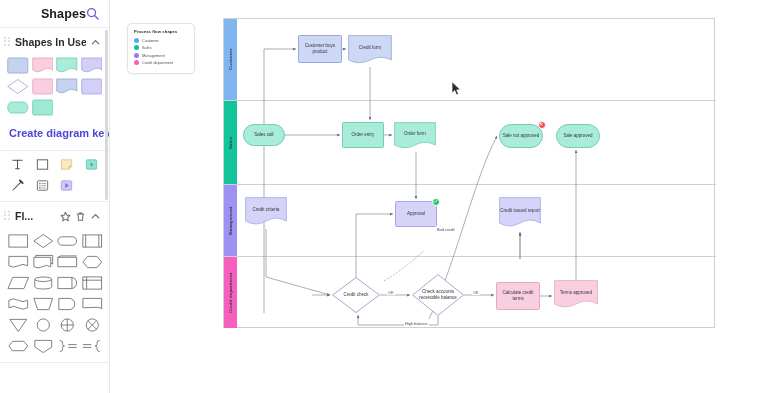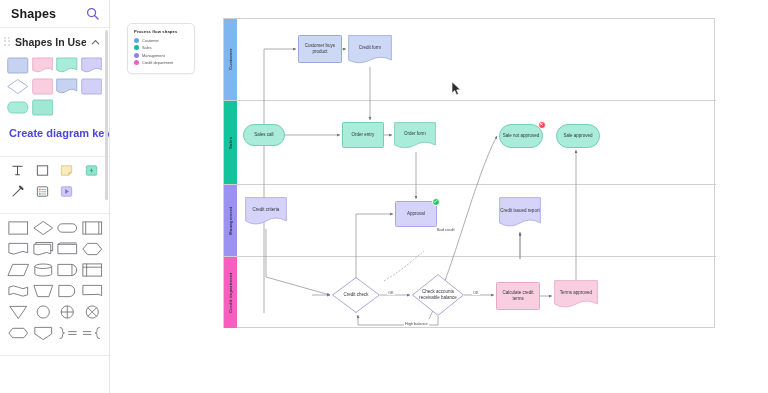--- a/index.html
+++ b/index.html
@@ -11,28 +11,28 @@
   .app { position: relative; width: 768px; height: 393px; display: flex; }
 
   
   .panel {
     width: 110px; height: 393px; background: #fff;
     border-right: 1px solid #e6e6e8; position: relative;
     overflow: hidden; flex: 0 0 110px;
   }
   .panel-header {
     height: 28px; display: flex; align-items: center;
-    justify-content: space-between; padding: 0 10px 0 11px;
+    justify-content: flex-end; padding: 0 10px 0 11px;
     border-bottom: 1px solid #ececee;
   }
   .panel-title { font-size: 12.5px; font-weight: bold; color: #1a1a1a; letter-spacing: .1px; }
   .search-icon { width: 13px; height: 13px; color: #6b5cd6; }
   .search-icon svg { display: block; }
 
-  .section { border-bottom: 1px solid #ececee; padding-bottom: 9px; }
+  .section { border-bottom: 1px solid #ececee; padding-bottom: 3px; }
   .section-head {
     height: 22px; display: flex; align-items: center; gap: 4px;
     padding: 0 8px 0 4px; margin-top: 3px;
   }
   .grip { width: 7px; height: 11px; display: grid;
           grid-template-columns: 2px 2px; grid-template-rows: repeat(3, 2px);
           gap: 1.5px 2px; opacity: .35; flex: 0 0 auto; }
   .grip i { background: #8a8a92; border-radius: 50%; display:block; width:2px; height:2px;}
   .sec-title { font-size: 10.5px; font-weight: bold; color: #2a2a2e; flex: 1 1 auto;
                white-space: nowrap; overflow: hidden; }
@@ -248,20 +248,46 @@
         <div class="tool">
           <svg width="15" height="15" viewBox="0 0 16 16">
               <rect x="2.5" y="3" width="11" height="10" rx="1" fill="#cfcbf6" stroke="#a6a0e4" stroke-width=".9"></rect>
               <polygon points="6.6,5.4 10.6,8 6.6,10.6" fill="#7b73d8"></polygon>
             </svg>
         </div>
       </div>
     </div>
 
     <div class="section">
+      <div class="section-head">
+        <span class="grip">
+            <i></i>
+            <i></i>
+            <i></i>
+            <i></i>
+            <i></i>
+            <i></i>
+          </span>
+        <span class="sec-title">Fl...</span>
+        <span class="sec-ico">
+          <svg viewBox="0 0 12 12" fill="none" stroke="currentColor" stroke-width="1.1" stroke-linejoin="round">
+              <polygon points="6,1.3 7.5,4.5 10.9,4.9 8.4,7.2 9.1,10.6 6,8.9 2.9,10.6 3.6,7.2 1.1,4.9 4.5,4.5"></polygon>
+            </svg>
+        </span>
+        <span class="sec-ico">
+          <svg viewBox="0 0 12 12" fill="none" stroke="currentColor" stroke-width="1.1" stroke-linecap="round">
+              <path d="M2.4 3.2h7.2M4.8 3.2V2.1h2.4v1.1M3.3 3.2l.5 7h4.4l.5-7"></path>
+            </svg>
+        </span>
+        <span class="sec-ico">
+          <svg viewBox="0 0 12 12" fill="none" stroke="currentColor" stroke-width="1.3" stroke-linecap="round">
+              <polyline points="2.5,7.5 6,4 9.5,7.5"></polyline>
+            </svg>
+        </span>
+      </div>
 
       <div class="shape-grid">
         <div class="shp">
             <svg viewBox="0 0 24 18">
               <rect x="2" y="2.5" width="20" height="13" fill="#fff" stroke="#6a6a72" stroke-width=".9"></rect>
             </svg>
           </div>
         <div class="shp">
             <svg viewBox="0 0 24 18">
               <polygon points="12,2 22,9 12,16 2,9" fill="#fff" stroke="#6a6a72" stroke-width=".9"></polygon>

